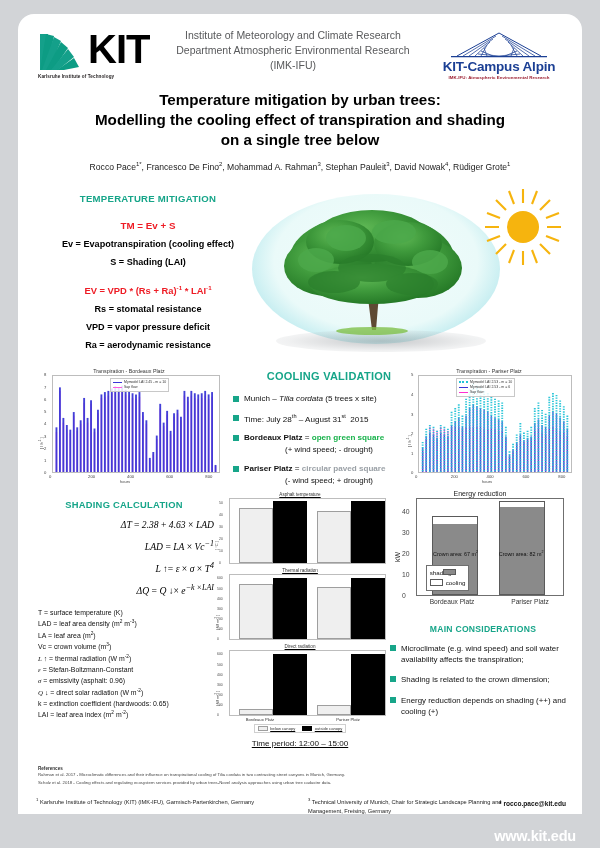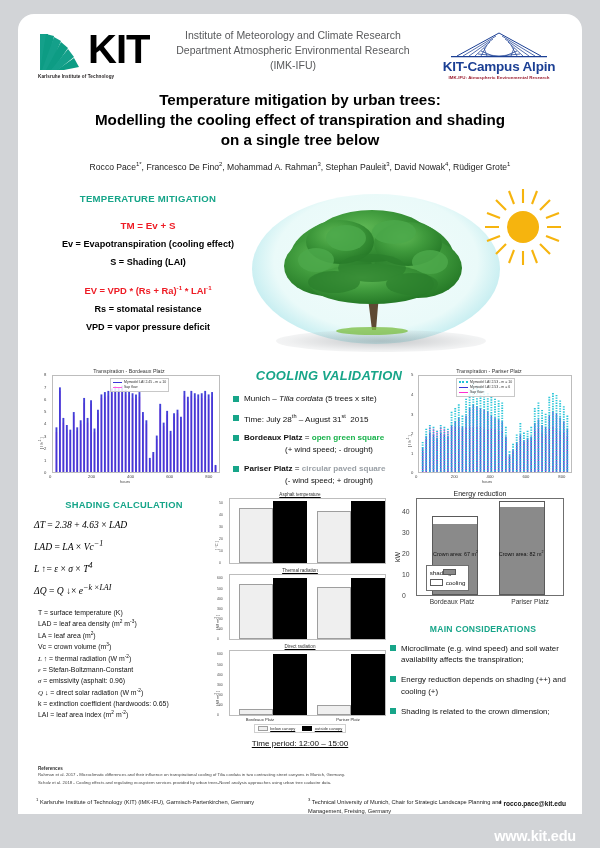--- a/index.html
+++ b/index.html
@@ -83,35 +83,35 @@
   }
   .tick { position: absolute; font-size: 4.2px; color: #444; }
   .legend-box {
     position: absolute; background: rgba(255,255,255,.86);
     border: .5px solid #c8c8c8; padding: 1.2px 2px;
   }
   .legend-row { display: flex; align-items: center; gap: 2px; font-size: 3.5px; color: #333; line-height: 1.45; white-space: nowrap; }
   .legend-line { width: 9px; height: 1.4px; flex: none; }
 
   .validation { position: absolute; left: 215px; top: 2px; width: 192px; text-align: center; }
-  .validation .sec-head { font-size: 13px; font-style: italic; }
+  .validation .sec-head { font-size: 11px; }
   .vitem { display: flex; align-items: flex-start; gap: 5px; margin-top: 10px; font-size: 8.1px; color: #111; justify-content: flex-start; }
   .sq { width: 6px; height: 6px; background: #17a589; flex: none; margin-top: 2px; }
   .vsub { font-size: 7.9px; color: #111; margin-top: 3px; }
   .green-txt { color: #18b24b; font-weight: bold; }
   .grey-txt { color: #9aa0a6; font-weight: bold; }
   .bold { font-weight: bold; }
   .vitem i { font-style: italic; }
   .vitem sup { font-size: 5.6px; }
 
   
   .lower { position: relative; margin-top: 4px; height: 230px; }
   .shading { position: absolute; left: 16px; top: 3px; width: 180px; }
   .shading .sec-head { text-align: center; display: block; font-size: 9.4px; }
-  .eqs { text-align: left; margin-top: 9px; font-family: "Liberation Serif", serif; }
+  .eqs { text-align: right; margin-top: 9px; font-family: "Liberation Serif", serif; }
   .eqs div { font-size: 9.6px; margin-top: 9px; font-style: italic; color: #000; }
   .eqs span.up { font-style: normal; }
   .defs { margin-top: 11px; padding-left: 4px; }
   .defs div { font-size: 6.9px; color: #111; line-height: 1.62; white-space: nowrap; }
   .defs sup { font-size: 4.8px; }
   .defs i { font-family: "Liberation Serif", serif; }
 
   .minicharts { position: absolute; left: 196px; top: -4px; width: 172px; text-decoration: underline; }
   .mini { position: relative; margin-bottom: 2px; }
   .mini .mpl-title { font-size: 4.6px; }
@@ -225,20 +225,21 @@
 
   <div class="hero">
     <div class="mitigation">
       <span class="sec-head">TEMPERATURE MITIGATION</span>
       <div class="eq-red">TM = Ev + S</div>
       <div class="def">Ev = Evapotranspiration (cooling effect)</div>
       <div class="def">S = Shading (LAI)</div>
       <div class="eq-red second">EV = VPD * (Rs + Ra)<sup>-1</sup> * LAI<sup>-1</sup></div>
       <div class="def">Rs = stomatal resistance</div>
       <div class="def">VPD = vapor pressure deficit</div>
+      <div class="def">Ra = aerodynamic resistance</div>
     </div>
 
     <div class="ellipse"></div>
     <div class="shadow-blob"></div>
 
     <svg class="tree" viewBox="0 0 216 142">
       <defs>
         <radialGradient id="cg" cx="42%" cy="34%" r="72%">
           <stop offset="0%" stop-color="#5fb855"></stop>
           <stop offset="45%" stop-color="#3f9a3c"></stop>
@@ -768,25 +769,25 @@
     </div>
 
     <div class="considerations">
       <span class="sec-head">MAIN CONSIDERATIONS</span>
       <div class="citem">
         <span class="sq"></span>
         <span>Microclimate (e.g. wind speed) and soil water availability affects the transpiration;</span>
       </div>
       <div class="citem">
         <span class="sq"></span>
-        <span>Energy reduction depends on shading (++) and cooling (+)</span>
+        <span>Shading is related to the crown dimension;</span>
       </div>
       <div class="citem">
         <span class="sq"></span>
-        <span>Shading is related to the crown dimension;</span>
+        <span>Energy reduction depends on shading (++) and cooling (+)</span>
       </div>
     </div>
   </div>
 
   <div class="refs">
     <div class="rh">References</div>
     <div class="rl">Rahman et al. 2017 - Microclimatic differences and their influence on transpirational cooling of Tilia cordata in two contrasting street canyons in Munich, Germany.</div>
     <div class="rl">Scholz et al. 2018 - Cooling effects and regulating ecosystem services provided by urban trees-Novel analysis approaches using urban tree cadastre data.</div>
   </div>
 

